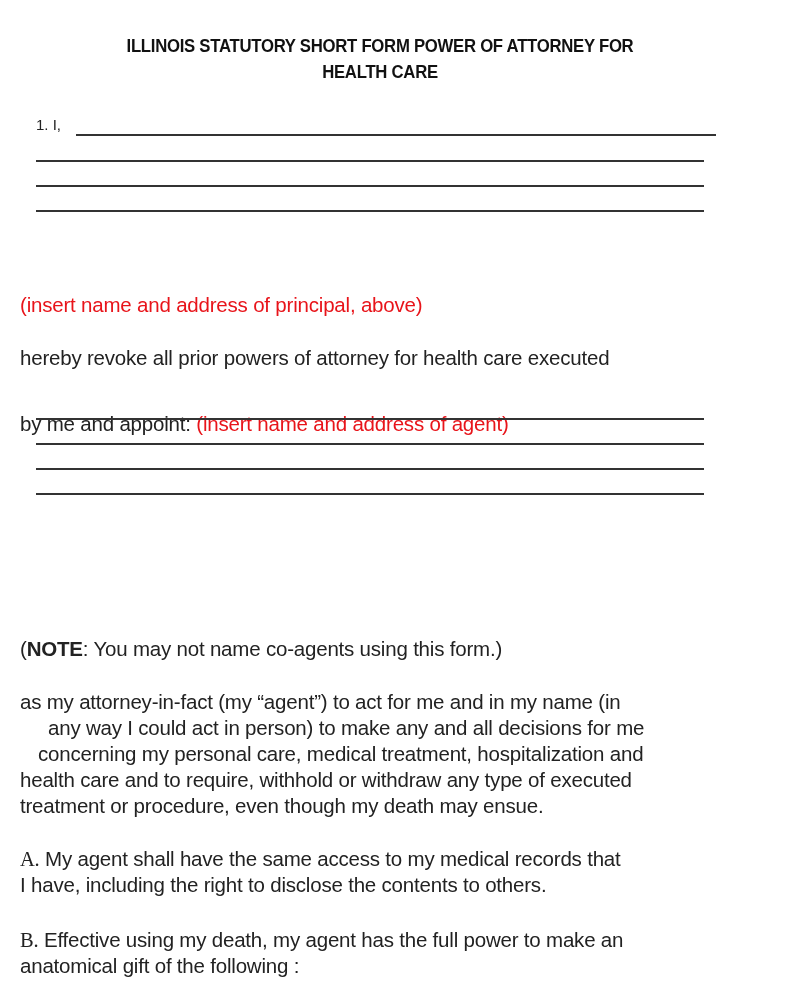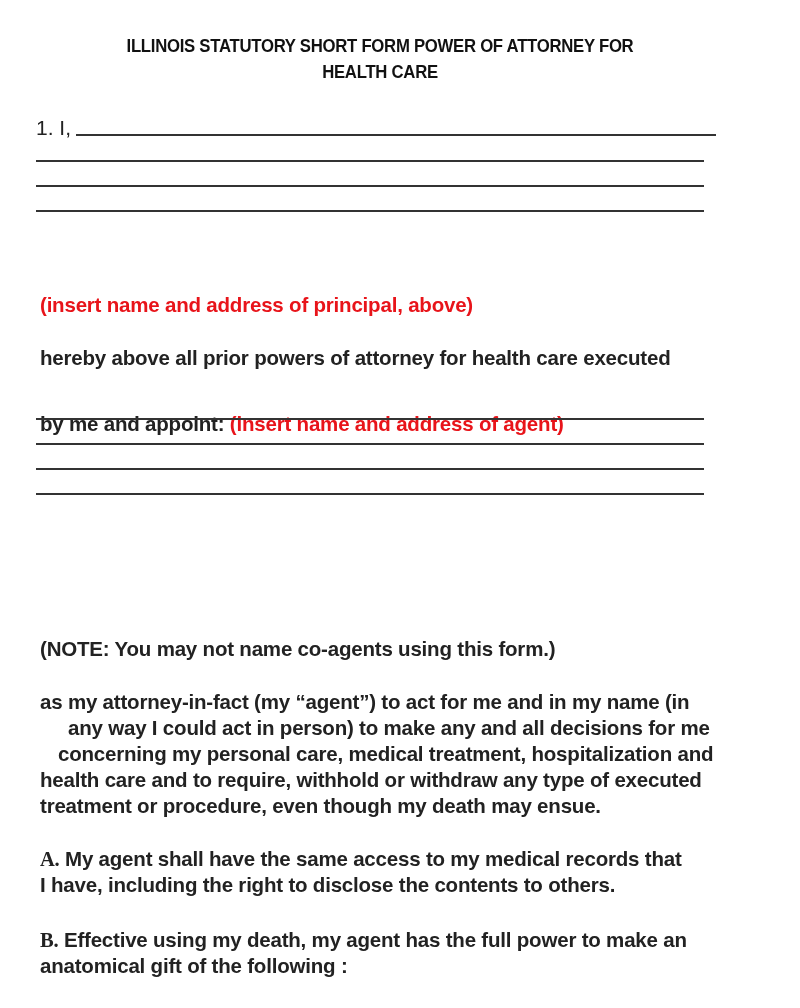--- a/index.html
+++ b/index.html
@@ -1,40 +1,40 @@
 <!DOCTYPE html>
 <html><head>
 <meta charset="utf-8">
 <style>
   html, body { margin:0; padding:0; background:#ffffff; }
   body { width:800px; height:1008px; position:relative; overflow:hidden; color:#222222; font-family:"Liberation Sans", sans-serif; }
   .title { position:absolute; left:0; width:760px; text-align:center; font-weight:bold; font-size:18px; letter-spacing:-0.3px; color:#111; transform:scaleX(0.93); transform-origin:center; }
   .t1 { top:36px; }
   .t2 { top:62px; }
   .line { position:absolute; height:0; border-top:2px solid #333; }
-  .text { position:absolute; left:40px; font-size:20.5px; line-height:26px; letter-spacing:-0.2px; white-space:nowrap;font-weight:bold; }
+  .text { position:absolute; left:20px; font-size:20.5px; line-height:26px; letter-spacing:-0.2px; white-space:nowrap; }
   .red { color:#e8141a; }
-  .label1 { position:absolute; left:36px; top:116px; font-size:21px; }
+  .label1 { position:absolute; left:36px; top:116px; font-size:15px; }
   .serif { font-family:"Liberation Serif", serif; }
 </style>
 </head>
 <body>
 
 <div class="title t1">ILLINOIS STATUTORY SHORT FORM POWER OF ATTORNEY FOR</div>
 <div class="title t2">HEALTH CARE</div>
 
 <div class="label1">1.  I,</div>
 <div class="line" style="left:76px; top:134px; width:640px;"></div>
 <div class="line" style="left:36px; top:160px; width:668px;"></div>
 <div class="line" style="left:36px; top:185px; width:668px;"></div>
 <div class="line" style="left:36px; top:210px; width:668px;"></div>
 
 <div class="text red" style="top:292px;">(insert name and address of principal, above)</div>
 
-<div class="text" style="top:345px;">hereby above all prior powers of attorney for health care executed</div>
+<div class="text" style="top:345px;">hereby revoke all prior powers of attorney for health care executed</div>
 <div class="text" style="top:372px;margin-top:39px;">
   <span>by me and appoint: </span><span class="red">(insert name and address of agent)</span>
 </div>
 
 <div class="line" style="left:36px; top:418px; width:668px;"></div>
 <div class="line" style="left:36px; top:443px; width:668px;"></div>
 <div class="line" style="left:36px; top:468px; width:668px;"></div>
 <div class="line" style="left:36px; top:493px; width:668px;"></div>
 
 <div class="text" style="top:636px;">

